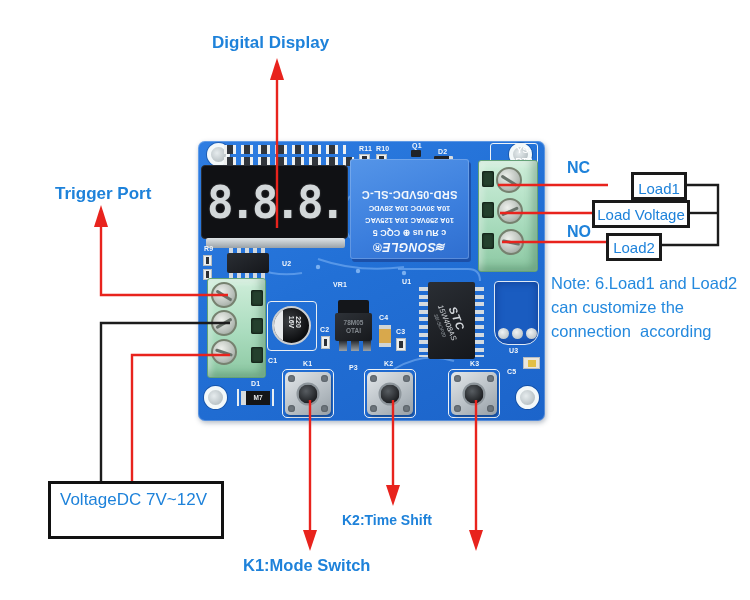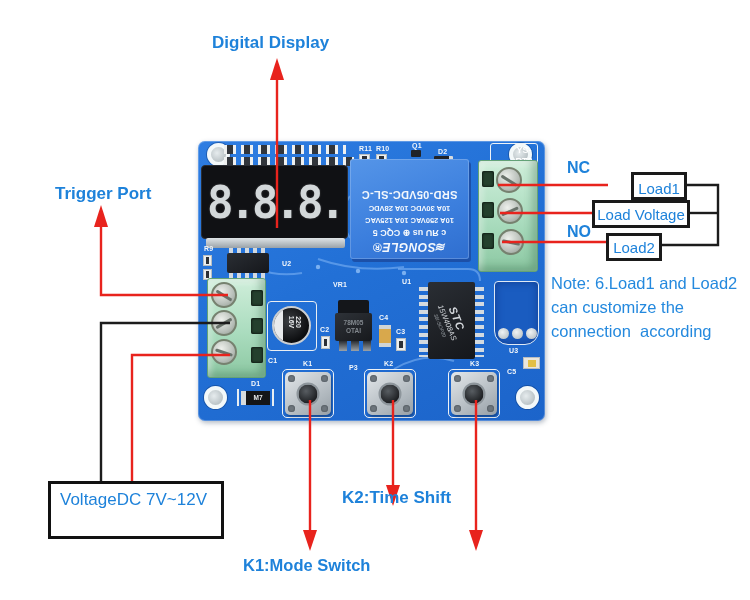--- a/index.html
+++ b/index.html
@@ -353,15 +353,15 @@
     <div>Note: 6.Load1 and Load2</div>
     <div>can customize the</div>
     <div>connection  according</div>
   </div>
 
   <div class="power-box" style="z-index:60;">
     <div>VoltageDC 7V~12V</div>
   </div>
 
   <div class="blue-label" style="left:243px; top:556px; font-size:16.5px; z-index:60;">K1:Mode Switch</div>
-  <div class="blue-label" style="left:342px; top:488px; font-size:17px; z-index:60;">K2:Time Shift</div>
+  <div class="blue-label" style="left:342px; top:512px; font-size:14px; z-index:60;">K2:Time Shift</div>
 
 </div>
 
 </body></html>

